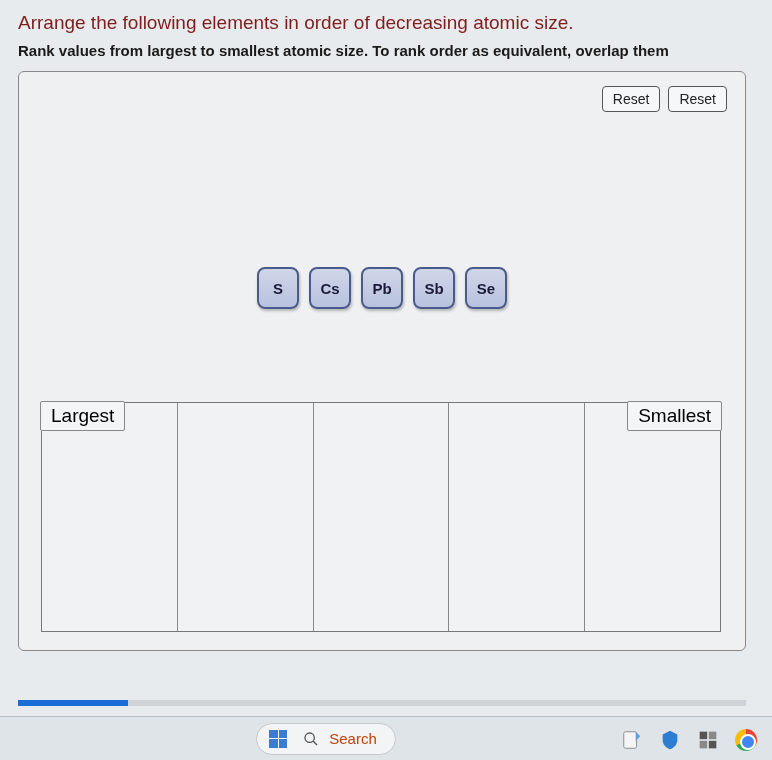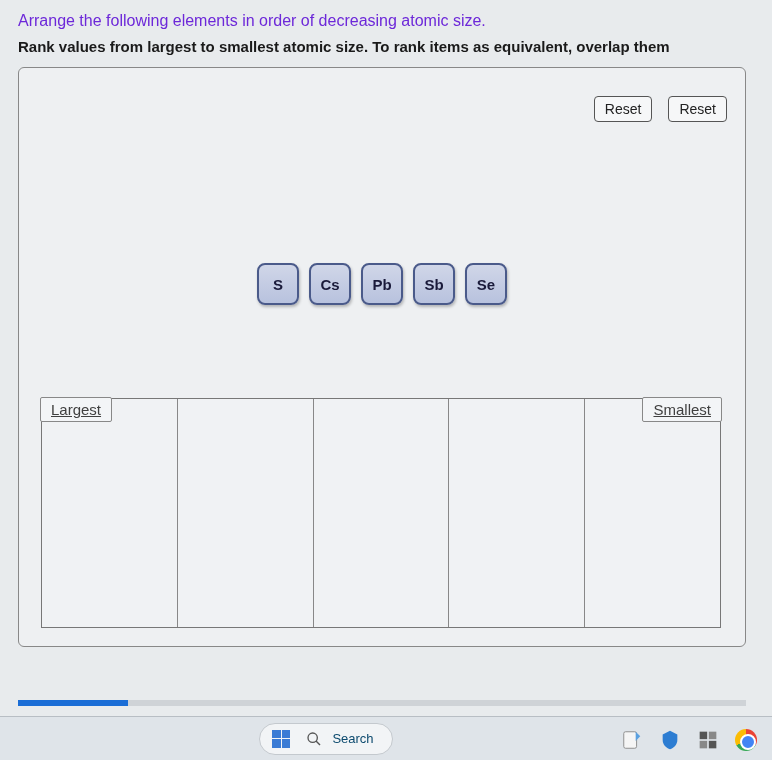--- a/index.html
+++ b/index.html
@@ -8,45 +8,45 @@
       background: #e8ebed;
       width: 772px;
       height: 760px;
       overflow: hidden;
       position: relative;
     }
     .content {
       padding: 12px 0 0 18px;
     }
     .question-text {
-      font-size: 16px;
-      color: #6d28d9;
+      font-size: 19px;
+      color: #7f1d1d;
       margin-bottom: 8px;
     }
     .instruction-text {
       font-size: 15px;
       font-weight: bold;
       color: #1a1a1a;
       margin-bottom: 12px;
     }
     .ranking-container {
       border: 1px solid #888;
       border-radius: 6px;
       background: #eef0f2;
       width: 728px;
       height: 580px;
       position: relative;
       padding: 14px;
     }
     .top-buttons {
       position: absolute;
-      top: 28px;
+      top: 14px;
       right: 18px;
       display: flex;
-      gap: 16px;
+      gap: 8px;
     }
     .ui-button {
       border: 1px solid #555;
       border-radius: 4px;
       background: #f6f7f8;
       padding: 4px 10px;
       font-size: 14px;
       color: #222;
       cursor: pointer;
       font-family: Arial, sans-serif;
@@ -86,27 +86,26 @@
     }
     .slot {
       flex: 1;
       border-right: 1px solid #888;
       position: relative;
     }
     .slot:last-child { border-right: none; text-align: center; }
     .label-box {
       position: absolute;
       top: -2px;
-      font-size: 15px;
-      color: #404040;
+      font-size: 19px;
+      color: #000000;
       background: #f3f5f7;
       border: 1px solid #888;
       padding: 3px 10px;
       border-radius: 2px;
-      text-decoration: underline;
     }
     .label-left { left: -2px; }
     .label-right { right: -2px; }
     .progress-track {
       position: absolute;
       bottom: 54px;
       left: 18px;
       width: 728px;
       height: 6px;
       background: #cfd3d7;
@@ -142,21 +141,21 @@
     .win-logo {
       width: 18px; height: 18px;
       display: grid;
       grid-template-columns: 1fr 1fr;
       grid-template-rows: 1fr 1fr;
       gap: 1px;
       margin-right: 6px;
     }
     .win-logo div { background: #3a7bd5; }
     .search-icon-svg { width: 16px; height: 16px; }
-    .search-text { font-size: 13px; color: #0c4a6e; }
+    .search-text { font-size: 15px; color: #c2410c; }
     .tray {
       position: absolute;
       right: 14px;
       bottom: 8px;
       display: flex;
       align-items: center;
       gap: 14px;
     }
     .tray-icon { width: 24px; height: 24px; display:flex; align-items:center; justify-content:center; }
     .chrome-ring {
@@ -167,21 +166,21 @@
     .chrome-ring::after {
       content:""; position:absolute; top:5px; left:5px; width:12px; height:12px;
       border-radius:50%; background:#4285f4; border:2px solid #fff;
     }
   </style>
 </head>
 <body>
 
 <div class="content">
   <div class="question-text">Arrange the following elements in order of decreasing atomic size.</div>
-  <div class="instruction-text">Rank values from largest to smallest atomic size. To rank items as equivalent, overlap them</div>
+  <div class="instruction-text">Rank values from largest to smallest atomic size. To rank order as equivalent, overlap them</div>
 
   <div class="ranking-container">
     <div class="top-buttons">
       <button class="ui-button">Reset</button>
       <button class="ui-button">Reset</button>
     </div>
 
     <div class="tiles-row">
       <div class="tile">S</div>
       <div class="tile">Cs</div>

